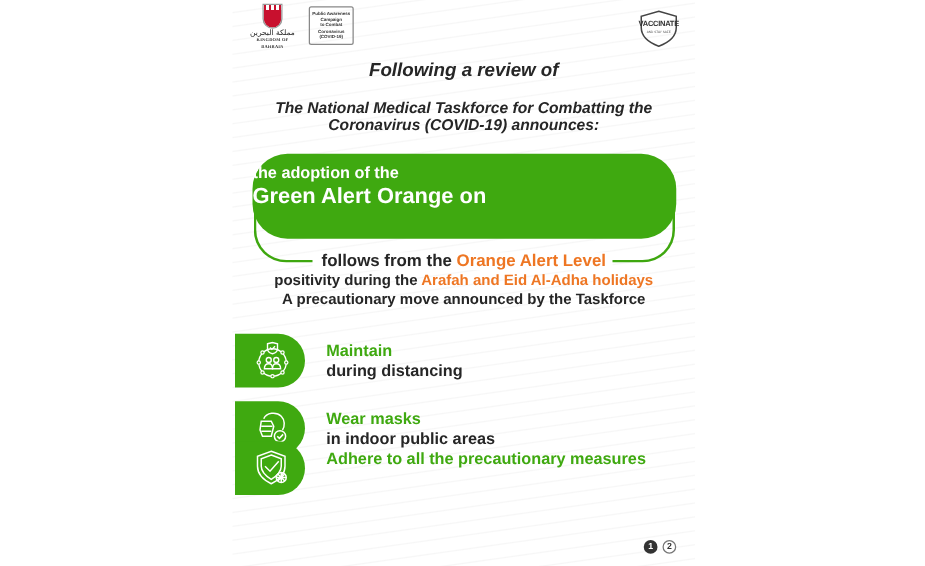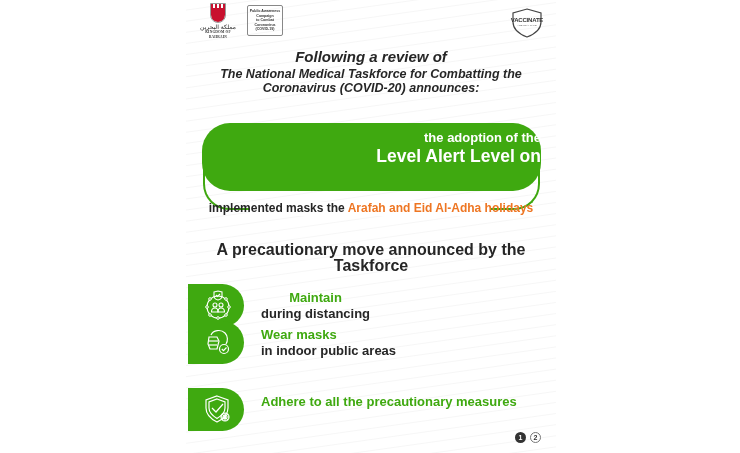--- a/index.html
+++ b/index.html
@@ -41,59 +41,59 @@
       position: absolute; left: 324px; top: 8px; width: 34px; height: 30px;
     }
     .vaccinate-badge svg { position: absolute; left: 0; top: 0; }
     .vaccinate-title { position: absolute; left: 0; top: 9px; width: 34px; text-align: center; font-size: 6px; font-weight: bold; color: #333; letter-spacing: -0.2px; }
     .vaccinate-sub { position: absolute; left: 0; top: 16px; width: 34px; text-align: center; font-size: 2.5px; color: #555; }
 
     
     .headline { position: absolute; left: 0; top: 48px; width: 370px; text-align: center; color: #262626; font-weight: bold; font-style: italic; }
     .headline .l1, .headline .l2 { font-size: 15px; line-height: 17px; }
     .headline .l3, .headline .l4 { font-size: 12.5px; line-height: 14px; }
-    .headline .l3 { margin-top: 2px; }
+    .headline .l3 { margin-top: 14px; }
 
     
     .outline-frame {
       position: absolute; left: 17px; top: 150px; width: 337px; height: 60px;
       border: 2.5px solid #3ea70f; border-top: none; border-radius: 0 0 26px 26px;
     }
     .outline-gap {
       position: absolute; left: 64px; top: 202px; width: 240px; height: 14px; background: #ffffff;
     }
     .green-box {
       position: absolute; left: 16px; top: 123px; width: 339px; height: 68px;
       background: #3fa910; border-radius: 28px;
-      color: #ffffff; text-align: right; font-weight: bold;
+      color: #ffffff; text-align: left; font-weight: bold;
       padding-top: 7px;
     }
     .green-box .g1 { font-size: 13px; line-height: 16px; }
     .green-box .g2, .green-box .g3 { font-size: 17.5px; line-height: 20px; }
 
     .follows { position: absolute; left: 0; top: 201px; width: 370px; text-align: center; color: #262626; font-weight: bold; }
     .follows .f1 { font-size: 13.5px; line-height: 16px; }
     .follows .f2 { font-size: 12px; line-height: 14px; }
-    .follows .f3 { font-size: 16px; line-height: 16px; margin-top: 27px; }
+    .follows .f3 { font-size: 12px; line-height: 16px; }
     .orange { color: #ee7623; }
 
     
     .measure { position: absolute; left: 0; width: 370px; height: 43px; }
     .measure .tab {
       position: absolute; left: 2px; top: 0; width: 56px; height: 43px;
       background: #3fa910; border-radius: 0 22px 22px 0;
     }
     .measure .tab svg { position: absolute; left: 15px; top: 6px; }
     .measure .text { position: absolute; left: 75px; top: 6px; font-weight: bold; font-size: 13px; line-height: 16px; }
     .measure .title { color: #3fa910; display: block; }
     .measure .desc { color: #262626; display: block; }
 
-    .m1 { top: 284px; text-align: center; }
+    .m1 { top: 267px; }
     .m2 { top: 321px; }
-    .m3 { top: 388px; }
+    .m3 { top: 353px; }
 
     
     .pager { position: absolute; left: 329px; top: 432px; height: 12px; }
     .dot {
       display: inline-block; width: 11px; height: 11px; border-radius: 50%;
       font-size: 7px; line-height: 11px; text-align: center; font-weight: bold; margin-right: 4px; vertical-align: top;
     }
     .dot.active { background: #333333; color: #ffffff; }
     .dot.inactive { background: #ffffff; color: #333333; border: 1px solid #777; line-height: 9px; }
   </style>
@@ -120,32 +120,33 @@
     <svg width="34" height="30" viewBox="0 0 34 30">
       <path d="M17 1 L31 5 L31 14 C31 21 25 26 17 29 C9 26 3 21 3 14 L3 5 Z" fill="none" stroke="#444" stroke-width="1.2"></path>
     </svg>
     <div class="vaccinate-title">VACCINATE</div>
     <div class="vaccinate-sub">AND STAY SAFE</div>
   </div>
 
   <div class="headline">
     <div class="l1">Following a review of</div>
     <div class="l3">The National Medical Taskforce for Combatting the</div>
-    <div class="l4">Coronavirus (COVID-20) announces:</div>
+    <div class="l4">Coronavirus (COVID-19) announces:</div>
   </div>
 
   <div class="outline-frame"></div>
   <div class="outline-gap"></div>
   <div class="green-box">
     <div class="g1">the adoption of the</div>
-    <div class="g2">Level Alert Level on</div>
+    <div class="g2">Green Alert Orange on</div>
   </div>
 
   <div class="follows">
-    <div class="f2"><span>implemented masks the </span><span class="orange">Arafah and Eid Al-Adha holidays</span></div>
+    <div class="f1"><span>follows from the </span><span class="orange">Orange Alert Level</span></div>
+    <div class="f2"><span>positivity during the </span><span class="orange">Arafah and Eid Al-Adha holidays</span></div>
     <div class="f3">A precautionary move announced by the Taskforce</div>
   </div>
 
   <div class="measure m1">
     <div class="tab">
       <svg width="30" height="30" viewBox="0 0 30 30">
         <g fill="none" stroke="#fff" stroke-width="1.1">
           <circle cx="15" cy="17" r="11"></circle>
           <path d="M11 2 L15 1 L19 2 L19 6 C19 8 17 9.5 15 10 C13 9.5 11 8 11 6 Z"></path>
           <path d="M13 5 L14.5 6.5 L17 4"></path>

